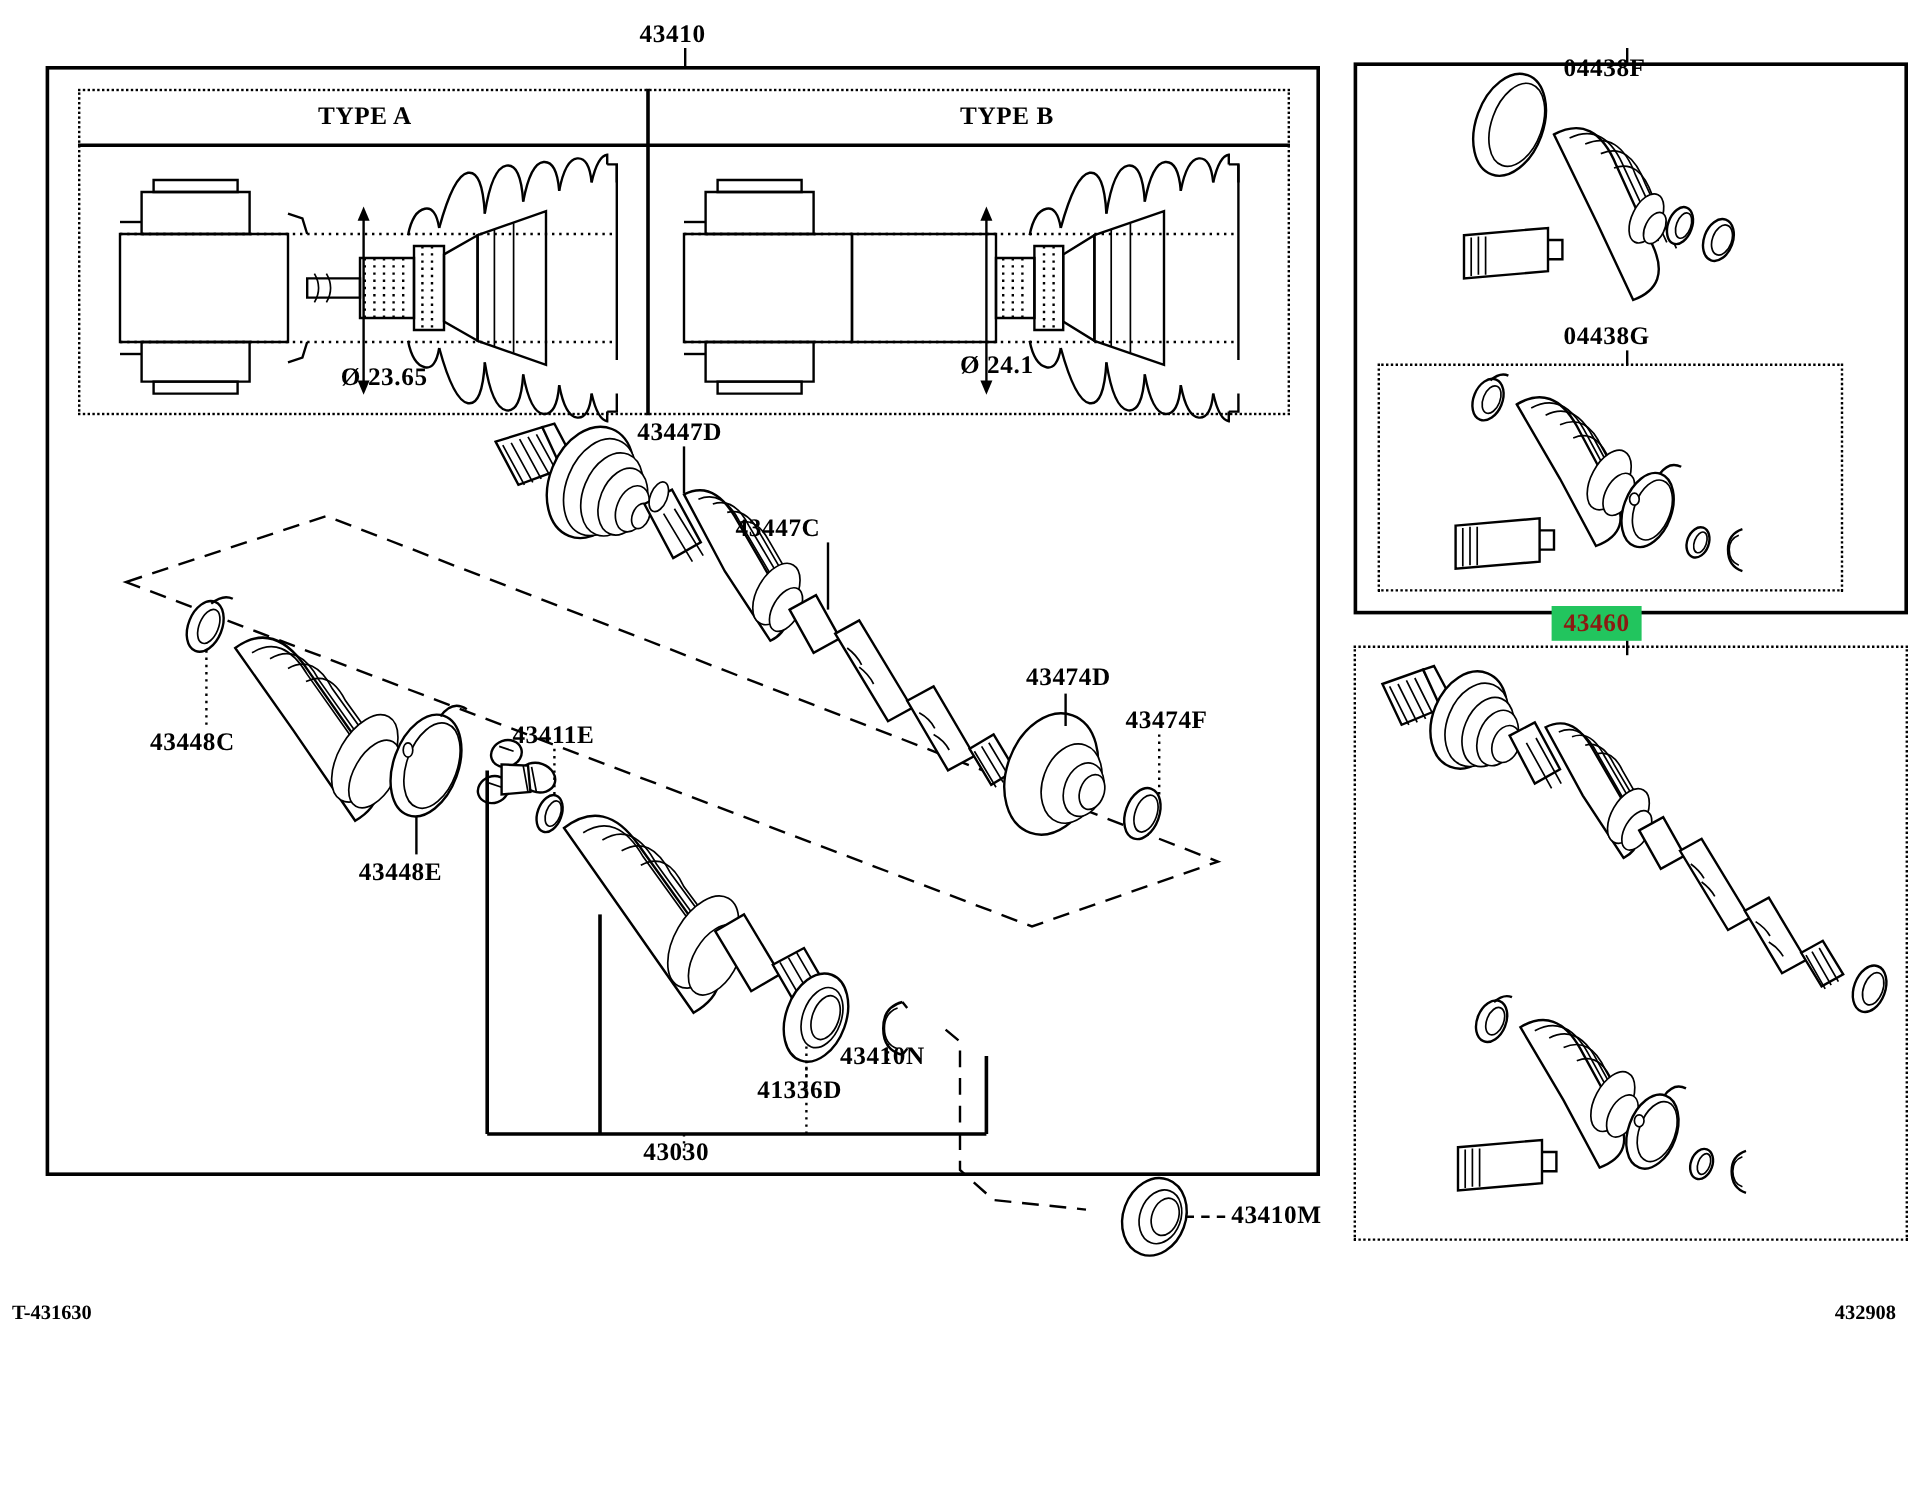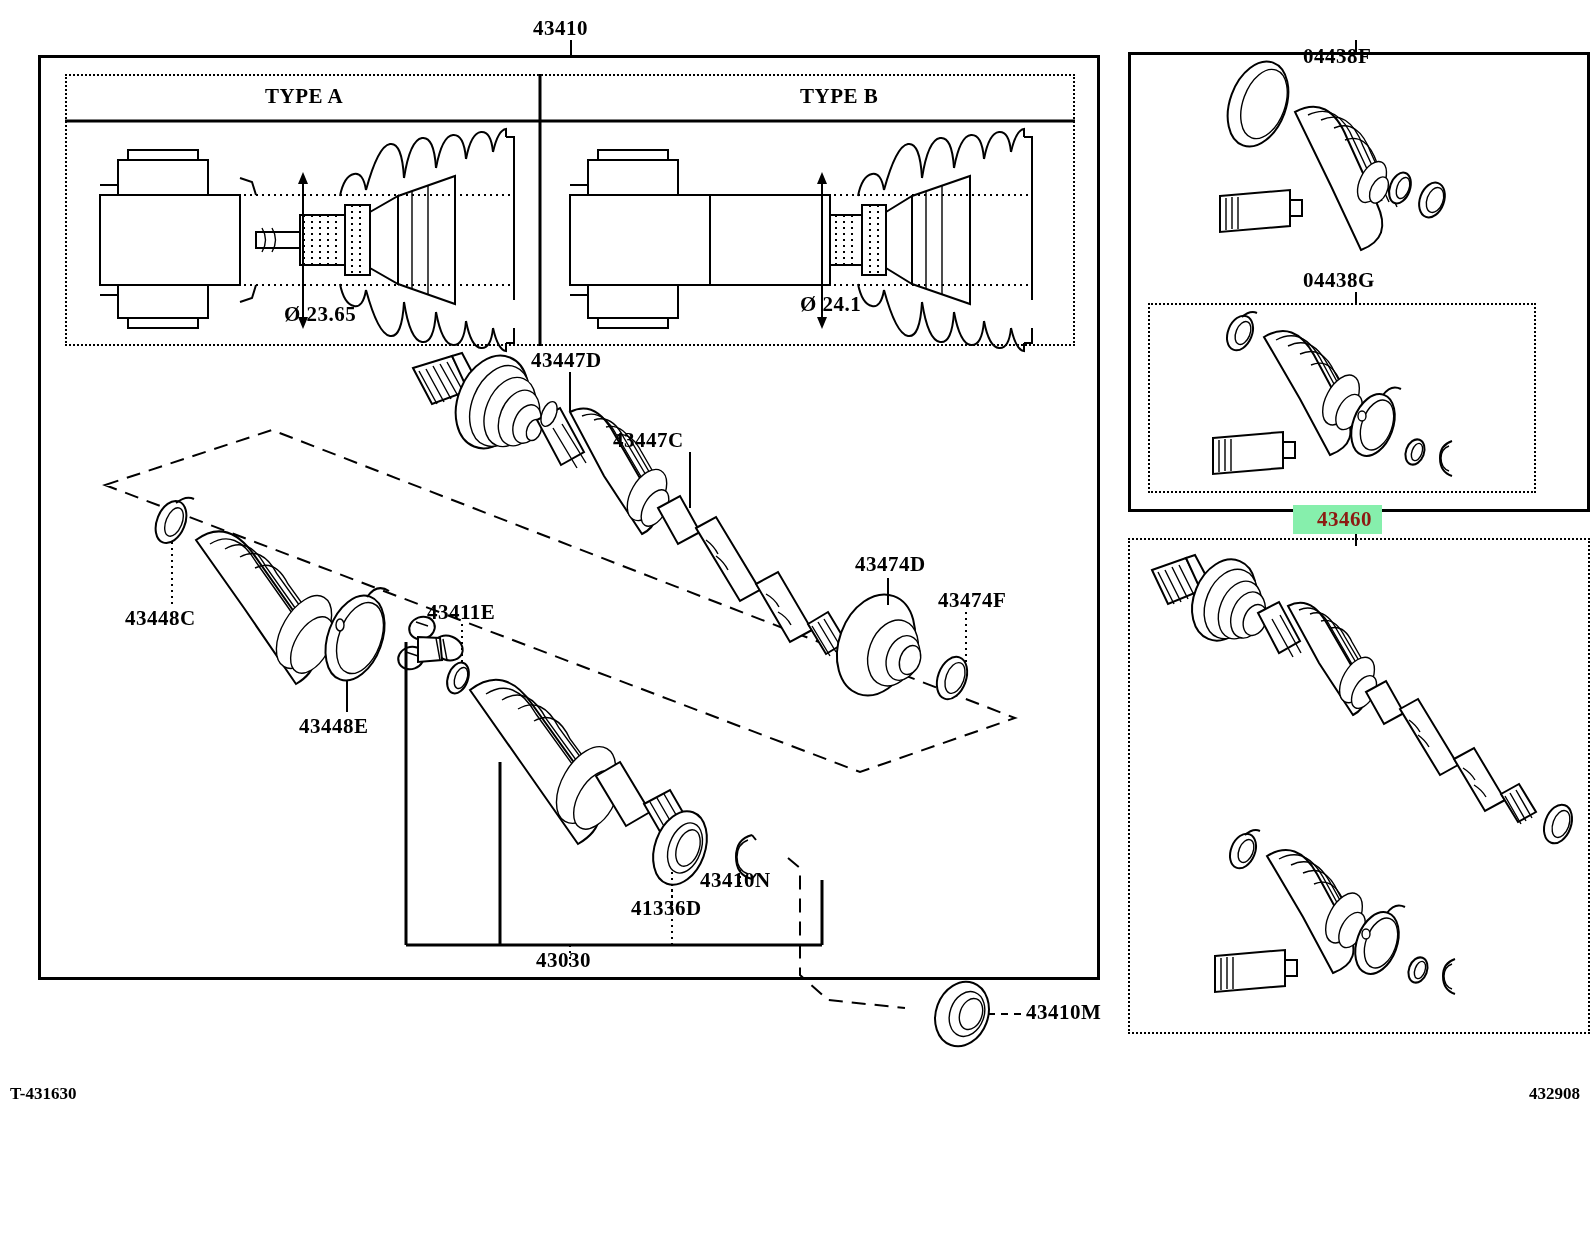--- a/index.html
+++ b/index.html
@@ -11,21 +11,21 @@
   
   .lbl{position:absolute;font-weight:bold;letter-spacing:.5px;
        white-space:nowrap;font-family:"Liberation Serif", serif;}
   .lbl.code{font-size:21px;}
   .solidbox{position:absolute;border:3px solid #000;box-sizing:border-box;}
   .dashbox{position:absolute;border:2px dotted #000;box-sizing:border-box;}
   .leader{position:absolute;background:#000;}
   .vl{width:2px;}
 
   
-  .hi{background:#86efac;color:#8c1a12;padding:2px 10px 3px 24px;}
+  .hi{background:#22c55e;color:#8c1a12;padding:2px 10px 3px 10px;}
 
   
   #banner{position:absolute;left:0;top:1096px;width:1592px;height:162px;
           background:#666666;display:flex;align-items:center;justify-content:center;}
   #banner .txt{color:#fff;font-size:60px;font-weight:bold;letter-spacing:1px;
                font-family:"Liberation Sans",sans-serif;white-space:pre;}
 
   .corner{position:absolute;font-size:17px;font-weight:bold;
           font-family:"Liberation Serif",serif;}
 

